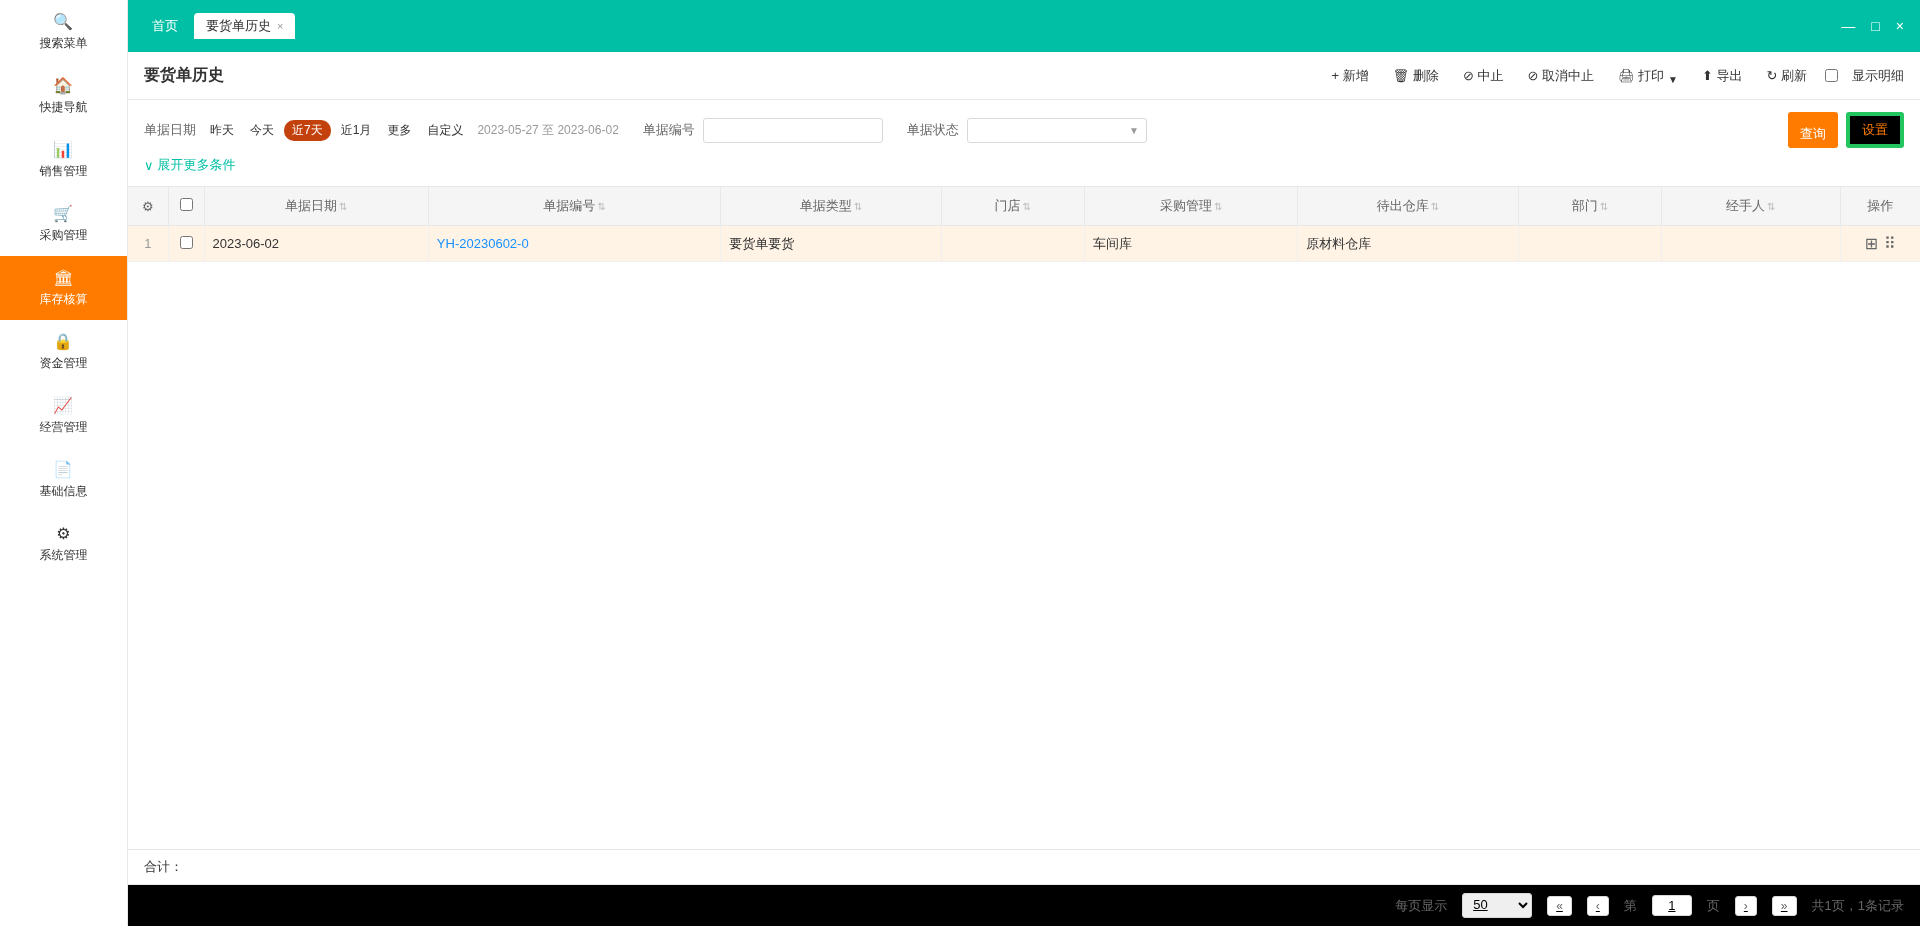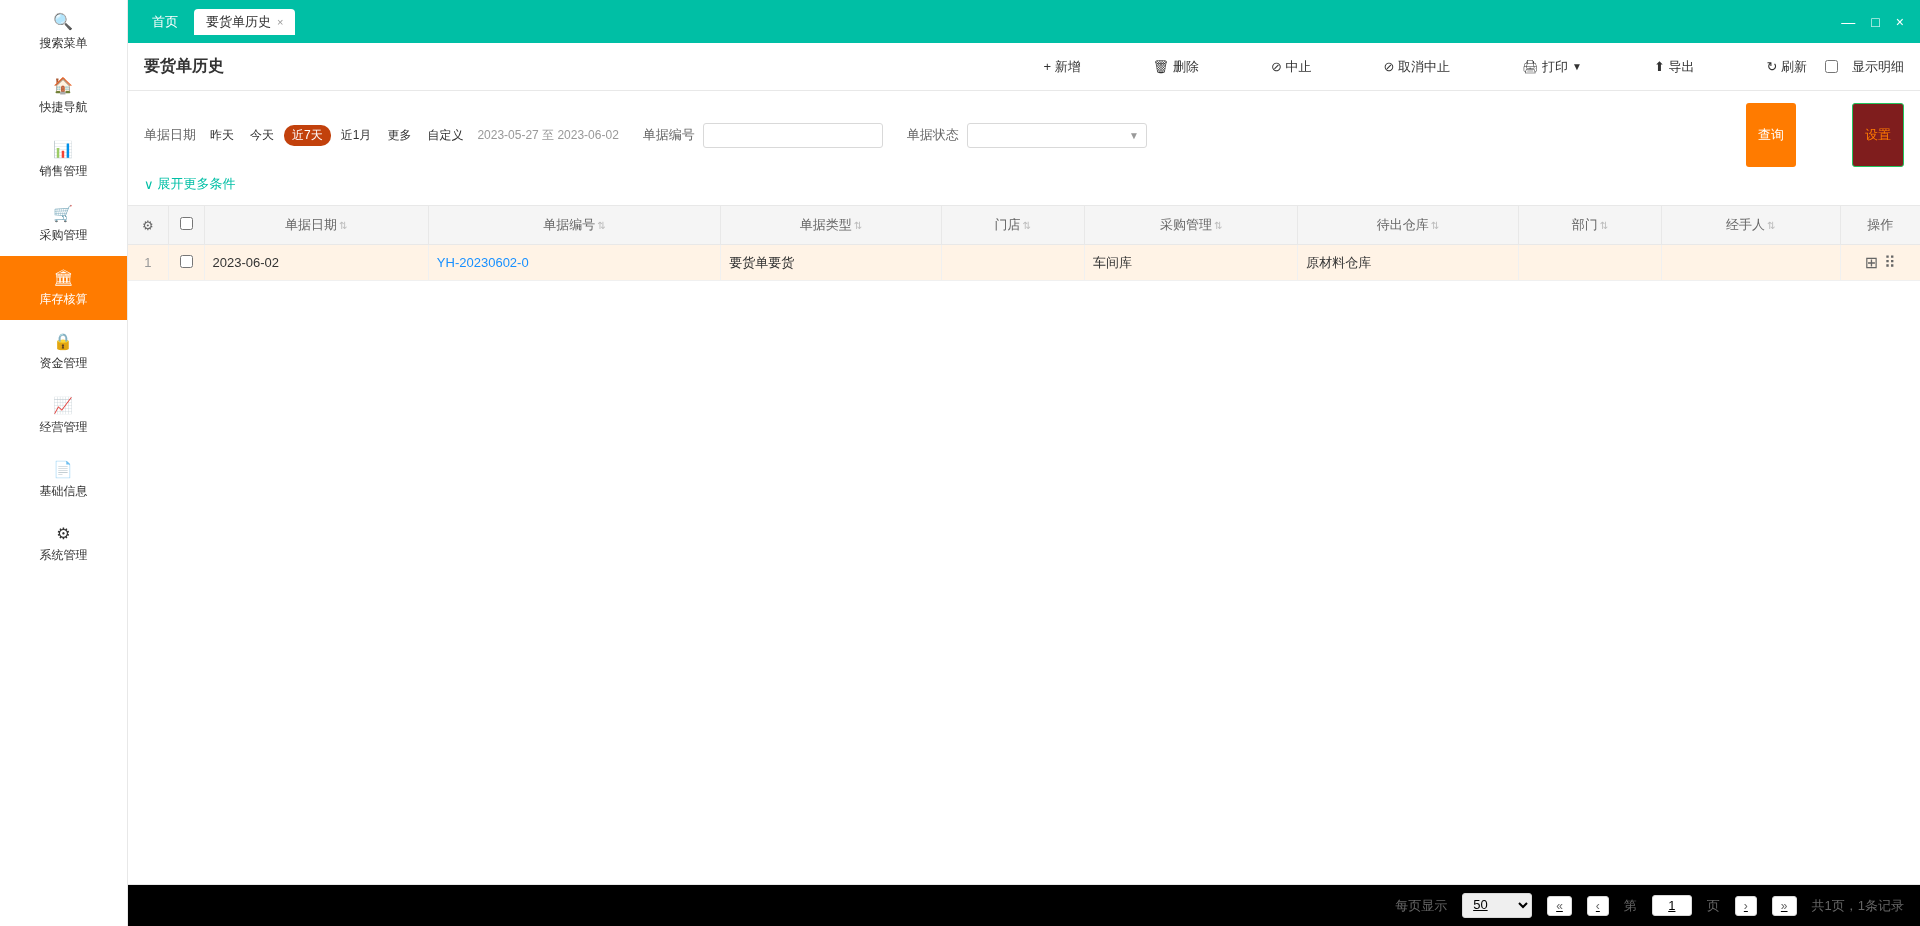--- a/index.html
+++ b/index.html
@@ -34,21 +34,21 @@
       flex: 1;
       display: flex;
       flex-direction: column;
       height: 100%;
       overflow: hidden;
     }
 
     
     .topbar {
       background: #00bfa5;
-      height: 43px;
+      height: 52px;
       display: flex;
       align-items: center;
       padding: 0 12px;
       gap: 4px;
       flex-shrink: 0;
     }
     .topbar-tab {
       display: flex;
       align-items: center;
       padding: 4px 12px;
@@ -104,43 +104,42 @@
       font-weight: bold;
       color: #333;
     }
     .toolbar {
       display: flex;
       align-items: center;
       gap: 12px;
     }
     .toolbar-btn {
       display: flex;
-      align-items: center;
+      align-items: flex-end;
       gap: 4px;
       font-size: 13px;
       cursor: pointer;
       color: #333;
       background: none;
       border: none;
       padding: 4px 6px;
-      margin-left: 48px;
     }
     .toolbar-btn.primary {
       background: #ff7b00;
       color: #fff;
       border-radius: 3px;
       padding: 5px 12px;
       font-family: Liberation Serif, serif;
     }
     .toolbar-btn.settings {
-      background: #7f1d1d;
+      background: #000000;
       color: #ff7b00;
-      border: 1px solid #22c55e;
-      border-radius: 3px;
-      padding: 22px 12px;
+      border: 4px solid #22c55e;
+      border-radius: 3px;
+      padding: 5px 12px;
     }
 
     
     .filter-area {
       background: #fff;
       padding: 12px 16px;
       border-bottom: 1px solid #e8e8e8;
       flex-shrink: 0;
     }
     .filter-row {
@@ -531,20 +530,23 @@
               <div class="action-icons" style="justify-content:center;">
                 <span class="action-icon" title="查看">⊞</span>
                 <span class="action-icon" title="更多">⠿</span>
               </div>
             </td>
           </tr>
         </tbody>
       </table>
     </div>
 
+    <div class="table-footer">
+      <span class="summary-label">合计：</span>
+    </div>
 
     <div class="pagination-bar">
       <span class="pagination-label">每页显示</span>
       <select class="page-size-select">
         <option value="50">50</option>
         <option value="10">10</option>
         <option value="20">20</option>
         <option value="100">100</option>
       </select>
       <button class="page-nav-btn">«</button>

